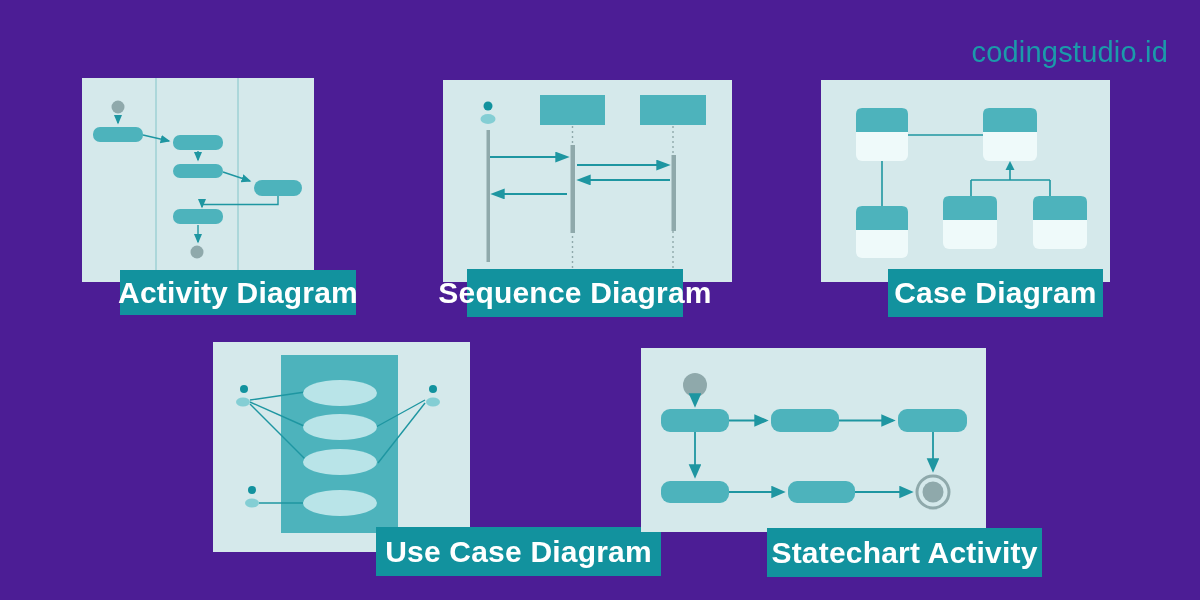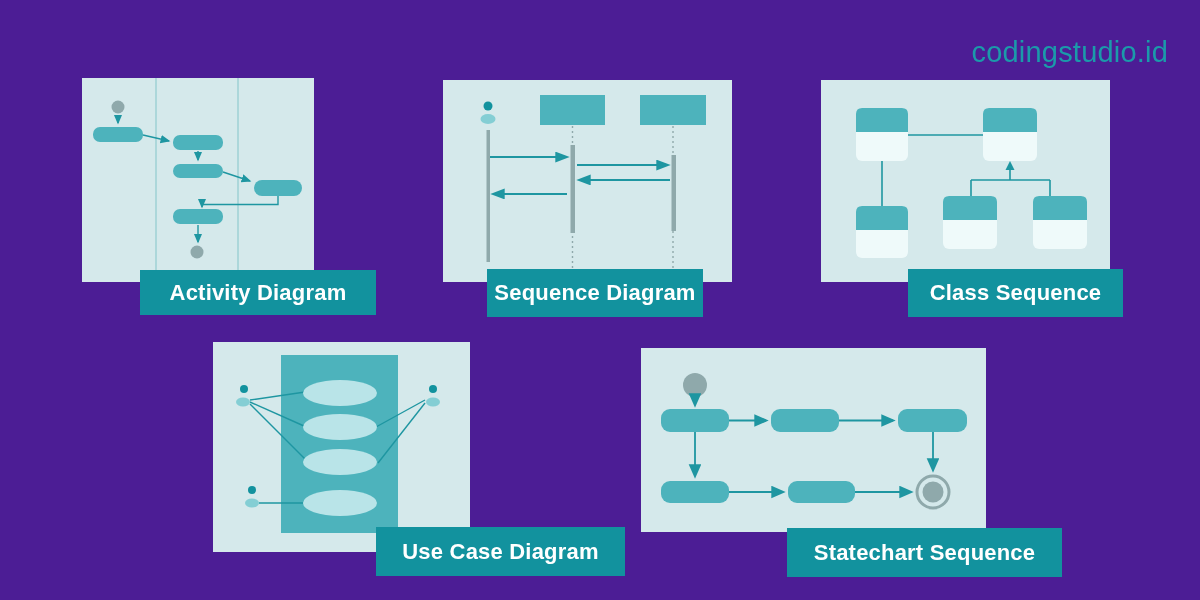--- a/index.html
+++ b/index.html
@@ -9,21 +9,21 @@
   }
   .brand{
     position:absolute;top:36px;right:32px;
     font-size:29px;font-weight:500;letter-spacing:.2px;
     color:var(--brand-text,#1b9aaa);
   }
   svg.panel{position:absolute;background:var(--panel-bg,#d5e9eb);display:block;}
   .band{
     position:absolute;display:flex;align-items:center;justify-content:center;
     background:var(--band-teal,#12929e);color:var(--label-text,#ffffff);
-    font-size:22px;font-weight:bold;letter-spacing:.2px;white-space:nowrap;margin-left:20px;
+    font-size:30px;font-weight:bold;letter-spacing:.2px;white-space:nowrap;
   }
   
   .shape{fill:var(--shape-teal,#4db3bc);}
   .grayfill{fill:var(--gray-node,#8fa9ab);}
   .grayline{stroke:var(--gray-node,#8fa9ab);}
   .tline{stroke:var(--line-teal,#1e96a1);fill:none;}
   .lane{stroke:var(--line-teal,#1e96a1);stroke-opacity:.45;}
   .mk{fill:var(--line-teal,#1e96a1);}
   .cbody{fill:var(--class-body,#effafa);}
   .lightell{fill:var(--light-ellipse,#b9e4e8);}
@@ -109,21 +109,21 @@
       <rect class="cbody" x="212" y="116" width="54" height="53" rx="6"></rect>
       <path class="shape" d="M212,140 V122 Q212,116 218,116 H260 Q266,116 266,122 V140 Z"></path>
     </g>
     <line class="tline" x1="87" y1="55" x2="162" y2="55" stroke-width="1.6"></line>
     <line class="tline" x1="61" y1="81" x2="61" y2="126" stroke-width="1.6"></line>
     <g>
       <path class="mk" d="M189,81 L184.5,90 L193.5,90 Z"></path>
       <path class="tline" d="M189,90 V100 M150,100 H229 M150,100 V116 M229,100 V116" stroke-width="1.6"></path>
     </g>
   </svg>
-  <div class="band" style="left:888px;top:269px;width:215px;height:48px">Class Sequence</div>
+  <div class="band" style="left:888px;top:269px;width:215px;height:48px">Case Diagram</div>
 
   <svg class="panel" style="left:213px;top:342px" width="257" height="210" viewBox="0 0 257 210">
     <rect class="shape" x="68" y="13" width="117" height="178"></rect>
     <line class="tline" x1="37" y1="58" x2="92" y2="50" stroke-width="1.4"></line>
     <line class="tline" x1="37" y1="60" x2="91" y2="84" stroke-width="1.4"></line>
     <line class="tline" x1="37" y1="62" x2="92" y2="117" stroke-width="1.4"></line>
     <line class="tline" x1="212" y1="58" x2="163" y2="85" stroke-width="1.4"></line>
     <line class="tline" x1="212" y1="61" x2="165" y2="121" stroke-width="1.4"></line>
     <line class="tline" x1="46" y1="161" x2="90" y2="161" stroke-width="1.4"></line>
     <ellipse class="lightell" cx="127" cy="51" rx="37" ry="13"></ellipse>
@@ -136,21 +136,21 @@
     </g>
     <g>
       <circle class="actorhead" cx="220" cy="47" r="4"></circle>
         <ellipse class="actorbody" cx="220" cy="60" rx="7" ry="4.5"></ellipse>
     </g>
     <g>
       <circle class="actorhead" cx="39" cy="148" r="4"></circle>
         <ellipse class="actorbody" cx="39" cy="161" rx="7" ry="4.5"></ellipse>
     </g>
   </svg>
-  <div class="band" style="left:356px;top:527px;width:249px;height:49px">Use Case Diagram</div>
+  <div class="band" style="left:376px;top:527px;width:285px;height:49px">Use Case Diagram</div>
 
   <svg class="panel" style="left:641px;top:348px" width="345" height="184" viewBox="0 0 345 184">
     <defs>
       <marker id="arrT" markerWidth="9" markerHeight="9" refX="6.5" refY="3.5" orient="auto">
         <path class="mk" d="M0,0 L8,3.5 L0,7 Z"></path>
       </marker>
     </defs>
     <circle class="grayfill" cx="54" cy="37" r="12"></circle>
     <line class="tline" x1="54" y1="50" x2="54" y2="57" stroke-width="1.8" marker-end="url(#arrT)"></line>
     <rect class="shape" x="20" y="61" width="68" height="23" rx="9"></rect>
@@ -162,15 +162,15 @@
     <line class="tline" x1="198" y1="72.5" x2="252" y2="72.5" stroke-width="1.8" marker-end="url(#arrT)"></line>
     <line class="tline" x1="54" y1="84" x2="54" y2="128" stroke-width="1.8" marker-end="url(#arrT)"></line>
     <line class="tline" x1="88" y1="144" x2="142" y2="144" stroke-width="1.8" marker-end="url(#arrT)"></line>
     <line class="tline" x1="214" y1="144" x2="270" y2="144" stroke-width="1.8" marker-end="url(#arrT)"></line>
     <line class="tline" x1="292" y1="84" x2="292" y2="122" stroke-width="1.8" marker-end="url(#arrT)"></line>
     <g>
       <circle class="grayline" cx="292" cy="144" r="16" fill="none" stroke-width="3"></circle>
       <circle class="grayfill" cx="292" cy="144" r="10.5"></circle>
     </g>
   </svg>
-  <div class="band" style="left:767px;top:528px;width:275px;height:49px">Statechart Sequence</div>
+  <div class="band" style="left:767px;top:528px;width:275px;height:49px">Statechart Activity</div>
 
 </div>
 
 </body></html>

